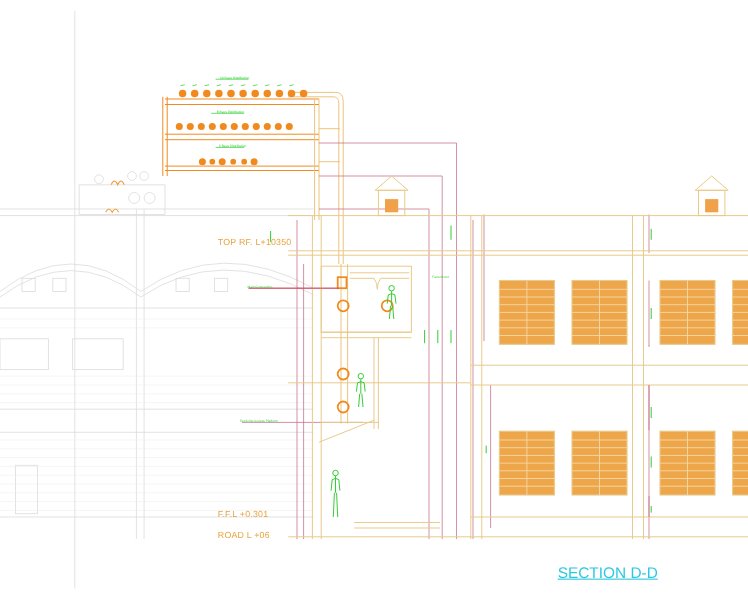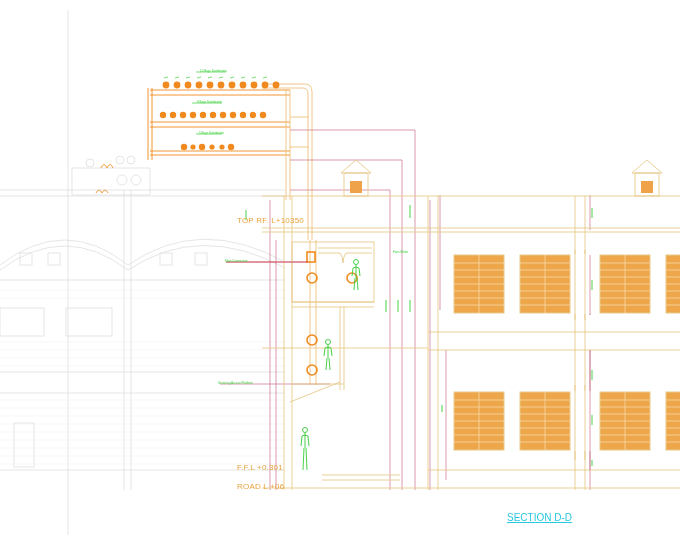--- a/index.html
+++ b/index.html
@@ -1,21 +1,21 @@
 <!DOCTYPE html>
 <html><head>
 <meta charset="utf-8">
 <style>
   html, body { margin: 0; padding: 0; background: #ffffff; }
   body { width: 680px; height: 544px; overflow: hidden; position: relative; font-family: "Liberation Sans", sans-serif; }
   #canvas { position: absolute; left: 0; top: 0; width: 680px; height: 544px; }
   .lbl { position: absolute; white-space: nowrap; }
-  .level { color: #e8a33d; font-size: 8px; letter-spacing: 0.2px; margin-left: 39px; }
+  .level { color: #e8a33d; font-size: 8px; letter-spacing: 0.2px; }
   .tiny { color: #39d039; font-size: 3px; }
-  .title { color: #29c9e0; font-size: 10px; text-decoration: underline; }
+  .title { color: #29c9e0; font-size: 14px; text-decoration: underline; }
 </style>
 </head>
 <body>
 
 <svg id="canvas" viewBox="0 0 680 544" xmlns="http://www.w3.org/2000/svg">
 
   <g stroke="#dedede" fill="none" stroke-width="0.8">
     <line x1="68" y1="10" x2="68" y2="535"></line>
     <line x1="124" y1="190" x2="124" y2="490"></line>
     <line x1="131" y1="190" x2="131" y2="490"></line>

